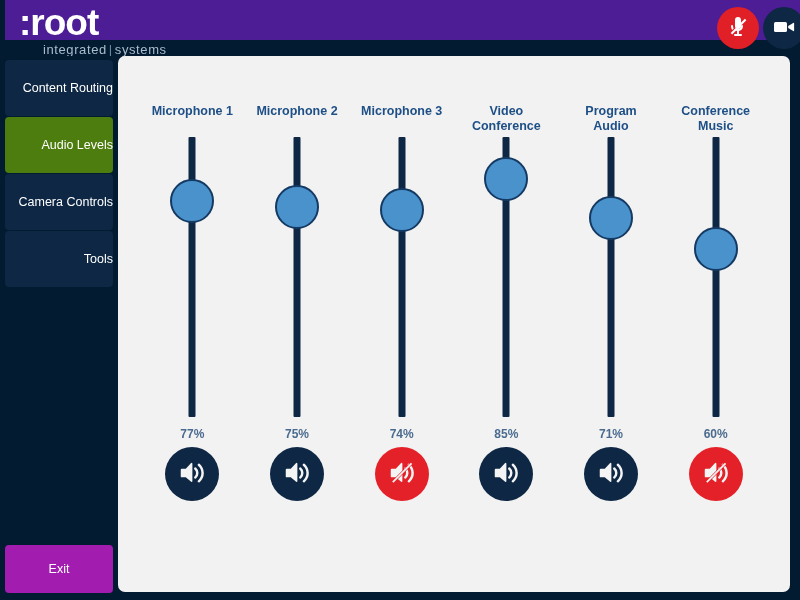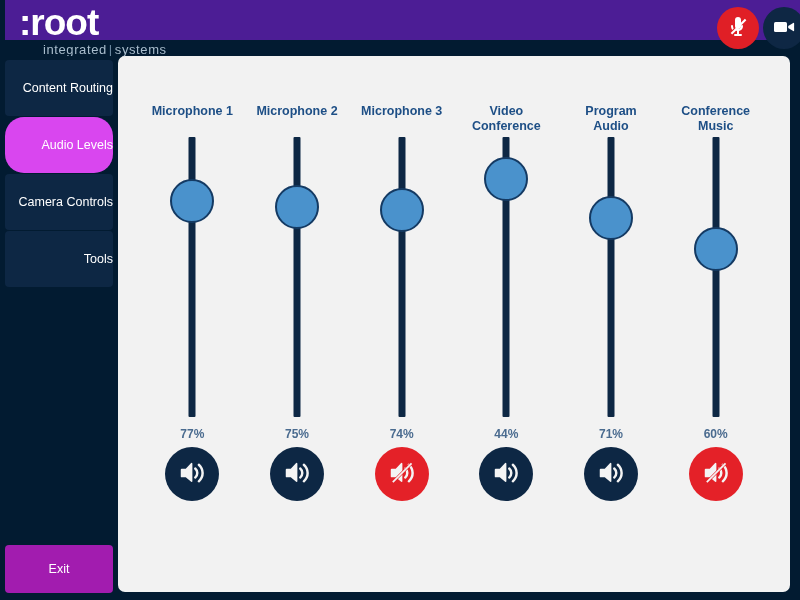--- a/index.html
+++ b/index.html
@@ -60,21 +60,21 @@
     background: #0d2744;
     border-radius: 4px;
     color: #ffffff;
     font-size: 12.5px;
     display: flex; align-items: center; justify-content: flex-end;
     text-align: center;
     cursor: pointer;
     border: none;
     font-family: "Liberation Sans", sans-serif;
   }
-  .nav-item.active { background: #d946ef; border-radius: 19px; }
+  .nav-item.active { background: #4d7c0f; }
   #nav-0 { top: 4px; }
   #nav-1 { top: 61px; }
   #nav-2 { top: 118px; }
   #nav-3 { top: 175px; }
   #exit-button {
     position: absolute; left: 5px; top: 489px;
     width: 108px; height: 48px;
     background: #a21caf;
     border-radius: 4px;
     color: #ffffff;
@@ -272,21 +272,21 @@
 </span>
         </button>
       </div>
       <div class="channel-strip">
         <div class="channel-label">Video
 Conference</div>
         <div class="slider">
           <div class="slider-track"></div>
           <div class="slider-thumb" style="top: 15%;"></div>
         </div>
-        <div class="channel-value">44%</div>
+        <div class="channel-value">85%</div>
         <button class="mute-button">
           <span>
   <svg viewBox="0 0 24 24">
     <path d="M3 9.3v5.4a.7.7 0 0 0 .7.7H7l4.3 3.6a.6.6 0 0 0 1-.47V4.47a.6.6 0 0 0-1-.47L7 8.6H3.7a.7.7 0 0 0-.7.7z"></path>
     <path d="M15.2 7.6a1 1 0 0 0-1.3 1.5 3.8 3.8 0 0 1 0 5.8 1 1 0 0 0 1.3 1.5 5.8 5.8 0 0 0 0-8.8z"></path>
     <path d="M18.1 4.6a1 1 0 0 0-1.3 1.5 7.8 7.8 0 0 1 0 11.8 1 1 0 0 0 1.3 1.5 9.8 9.8 0 0 0 0-14.8z"></path>
   </svg>
 </span>
         </button>
       </div>

